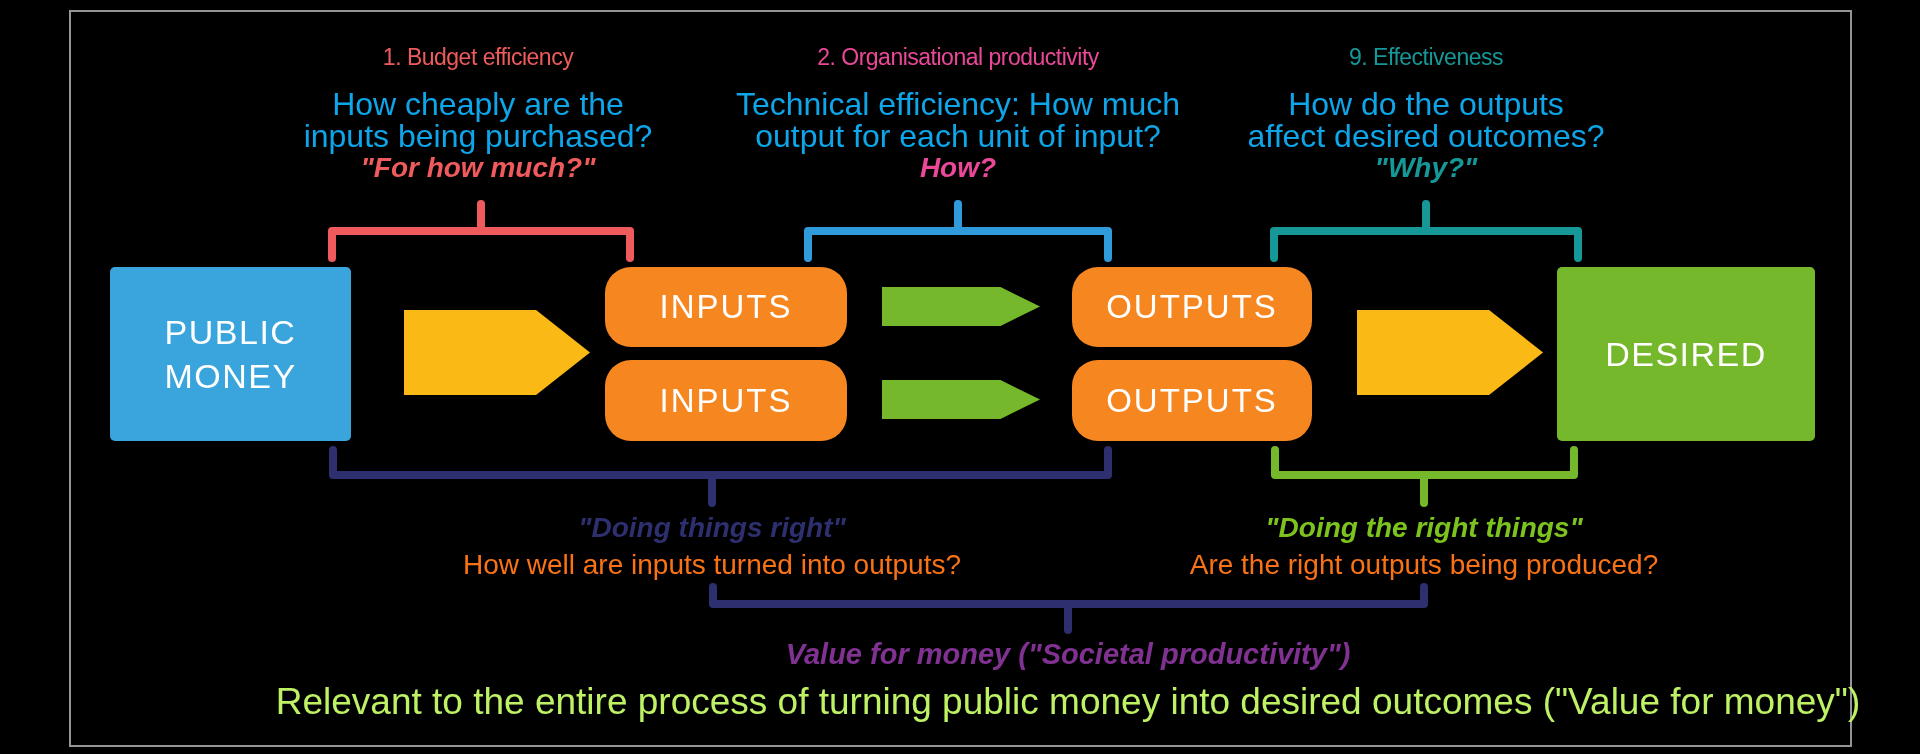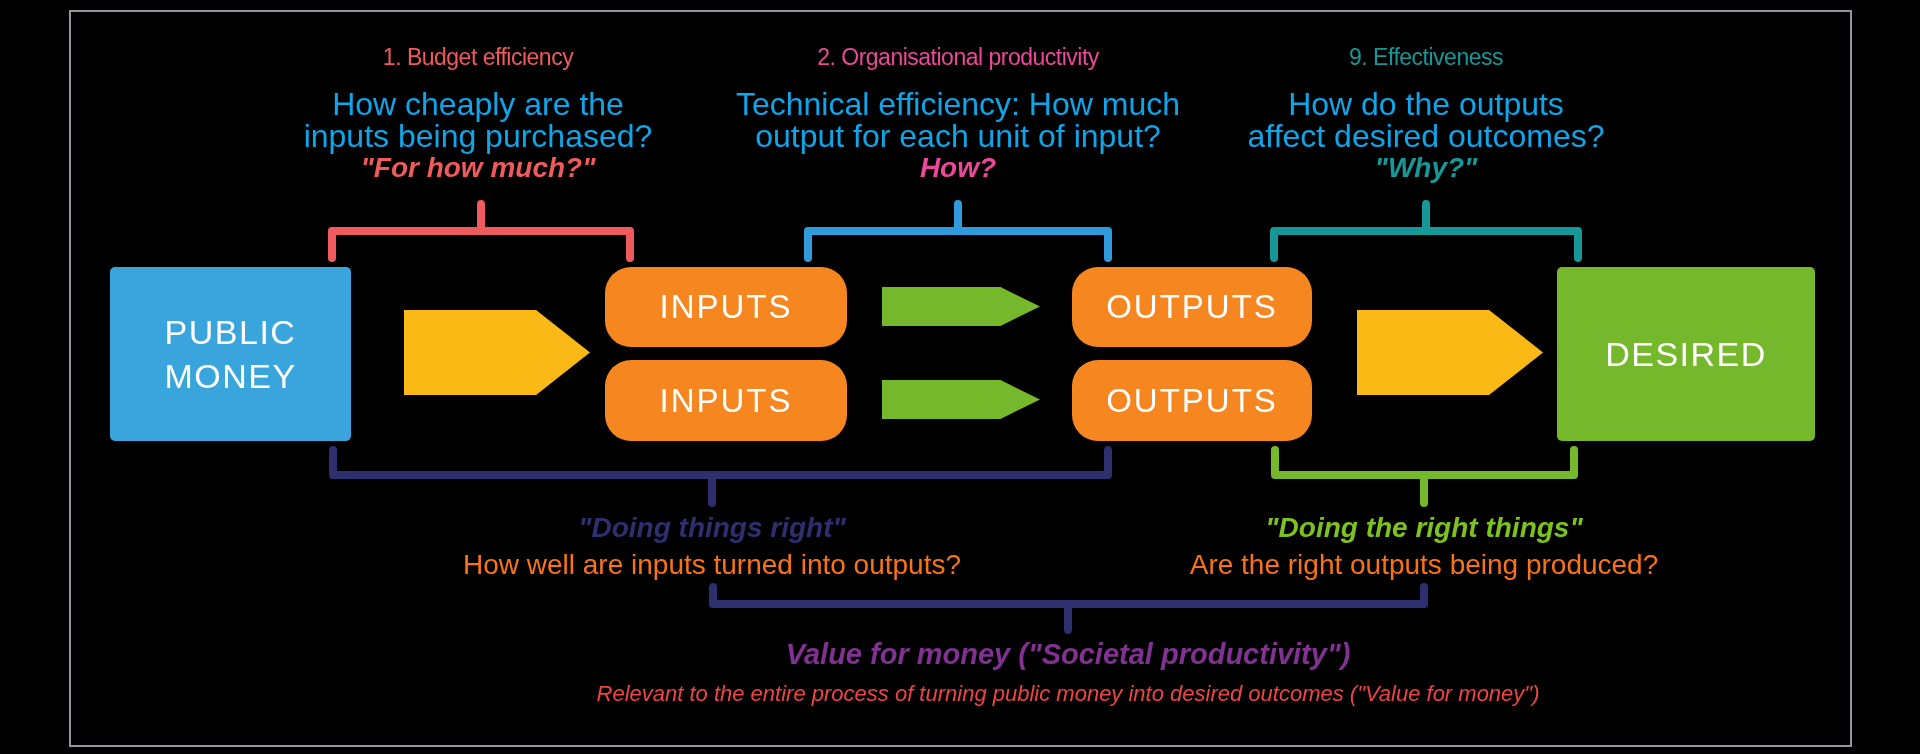--- a/index.html
+++ b/index.html
@@ -142,24 +142,23 @@
     font-weight: bold;
     font-style: italic;
     color: #803191;
     white-space: nowrap;
   }
   .vfm-subtext {
     position: absolute;
     top: 681px;
     left: 50%;
     transform: translateX(-50%);
-    font-size: 22px;
-    color: #ef4444;
-    white-space: nowrap;
-    font-style: italic;
+    font-size: 37px;
+    color: #bef264;
+    white-space: nowrap;
   }
 </style>
 </head>
 <body>
 
 <div class="canvas">
 
   <div class="frame"></div>
 
   <div class="col-header" style="left:478px;">

